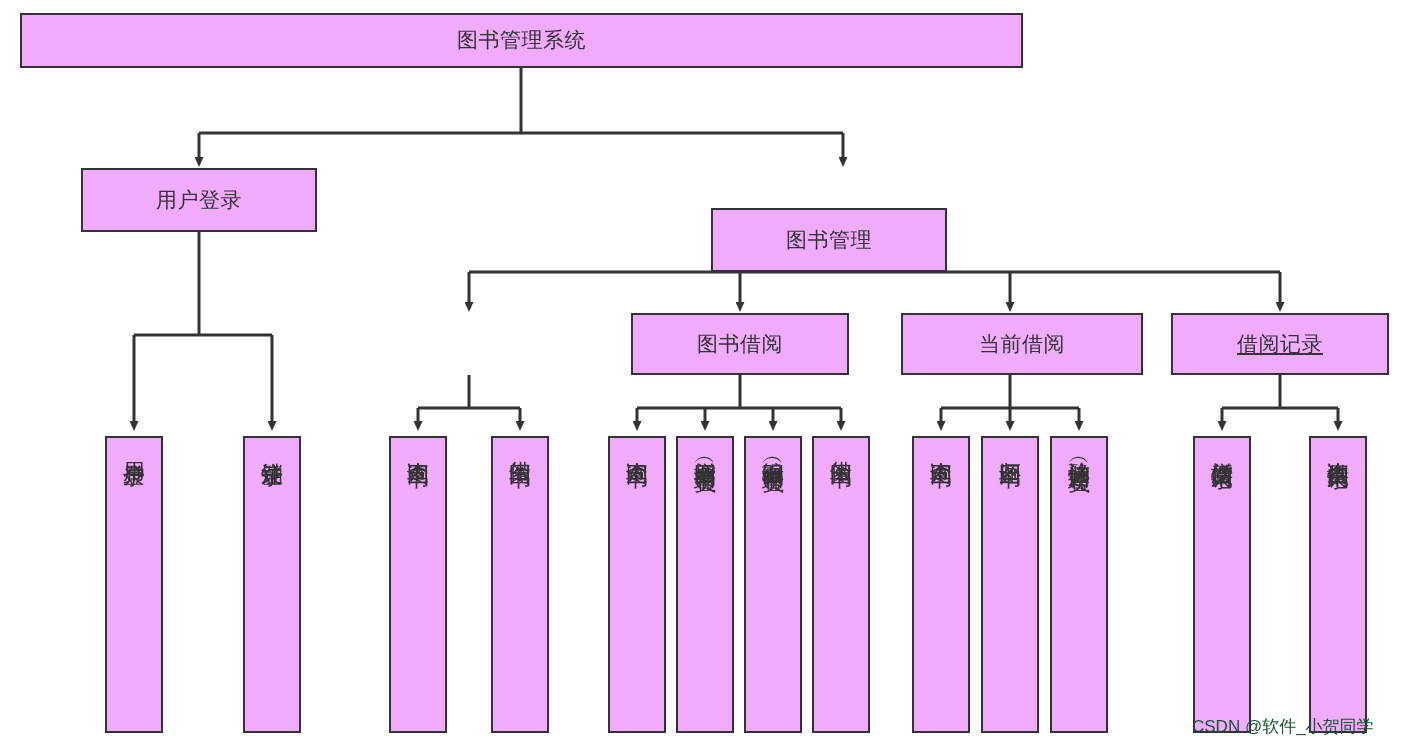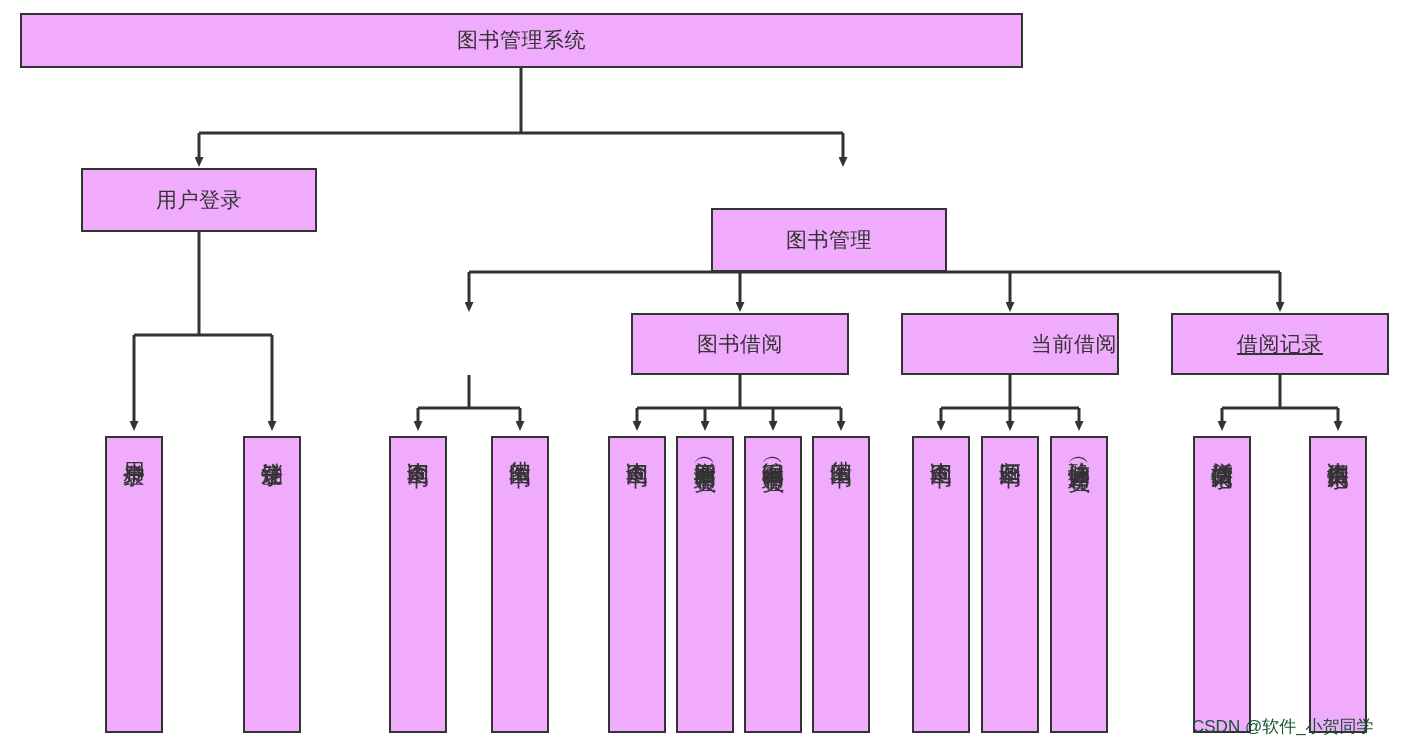--- a/index.html
+++ b/index.html
@@ -137,21 +137,21 @@
   <div class="node horiz" style="left:81px; top:168px; width:236px; height:64px;">
     <span class="label">用户登录</span>
   </div>
   <div class="node horiz" style="left:711px; top:168px; width:236px; height:64px;margin-top:40px;">
     <span class="label">图书管理</span>
   </div>
 
   <div class="node horiz" style="left:631px; top:313px; width:218px; height:62px;">
     <span class="label">图书借阅</span>
   </div>
-  <div class="node horiz" style="left:901px; top:313px; width:218px; height:62px;justify-content:flex-end;">
+  <div class="node horiz" style="left:901px; top:313px; width:242px; height:62px;">
     <span class="label">当前借阅</span>
   </div>
   <div class="node horiz" style="left:1171px; top:313px; width:218px; height:62px;text-decoration:underline;">
     <span class="label">借阅记录</span>
   </div>
 
   <div class="node vert" style="left:105px; top:436px; width:58px; height:297px;">
     <span class="label">用户登录</span>
   </div>
   <div class="node vert" style="left:243px; top:436px; width:58px; height:297px;">

